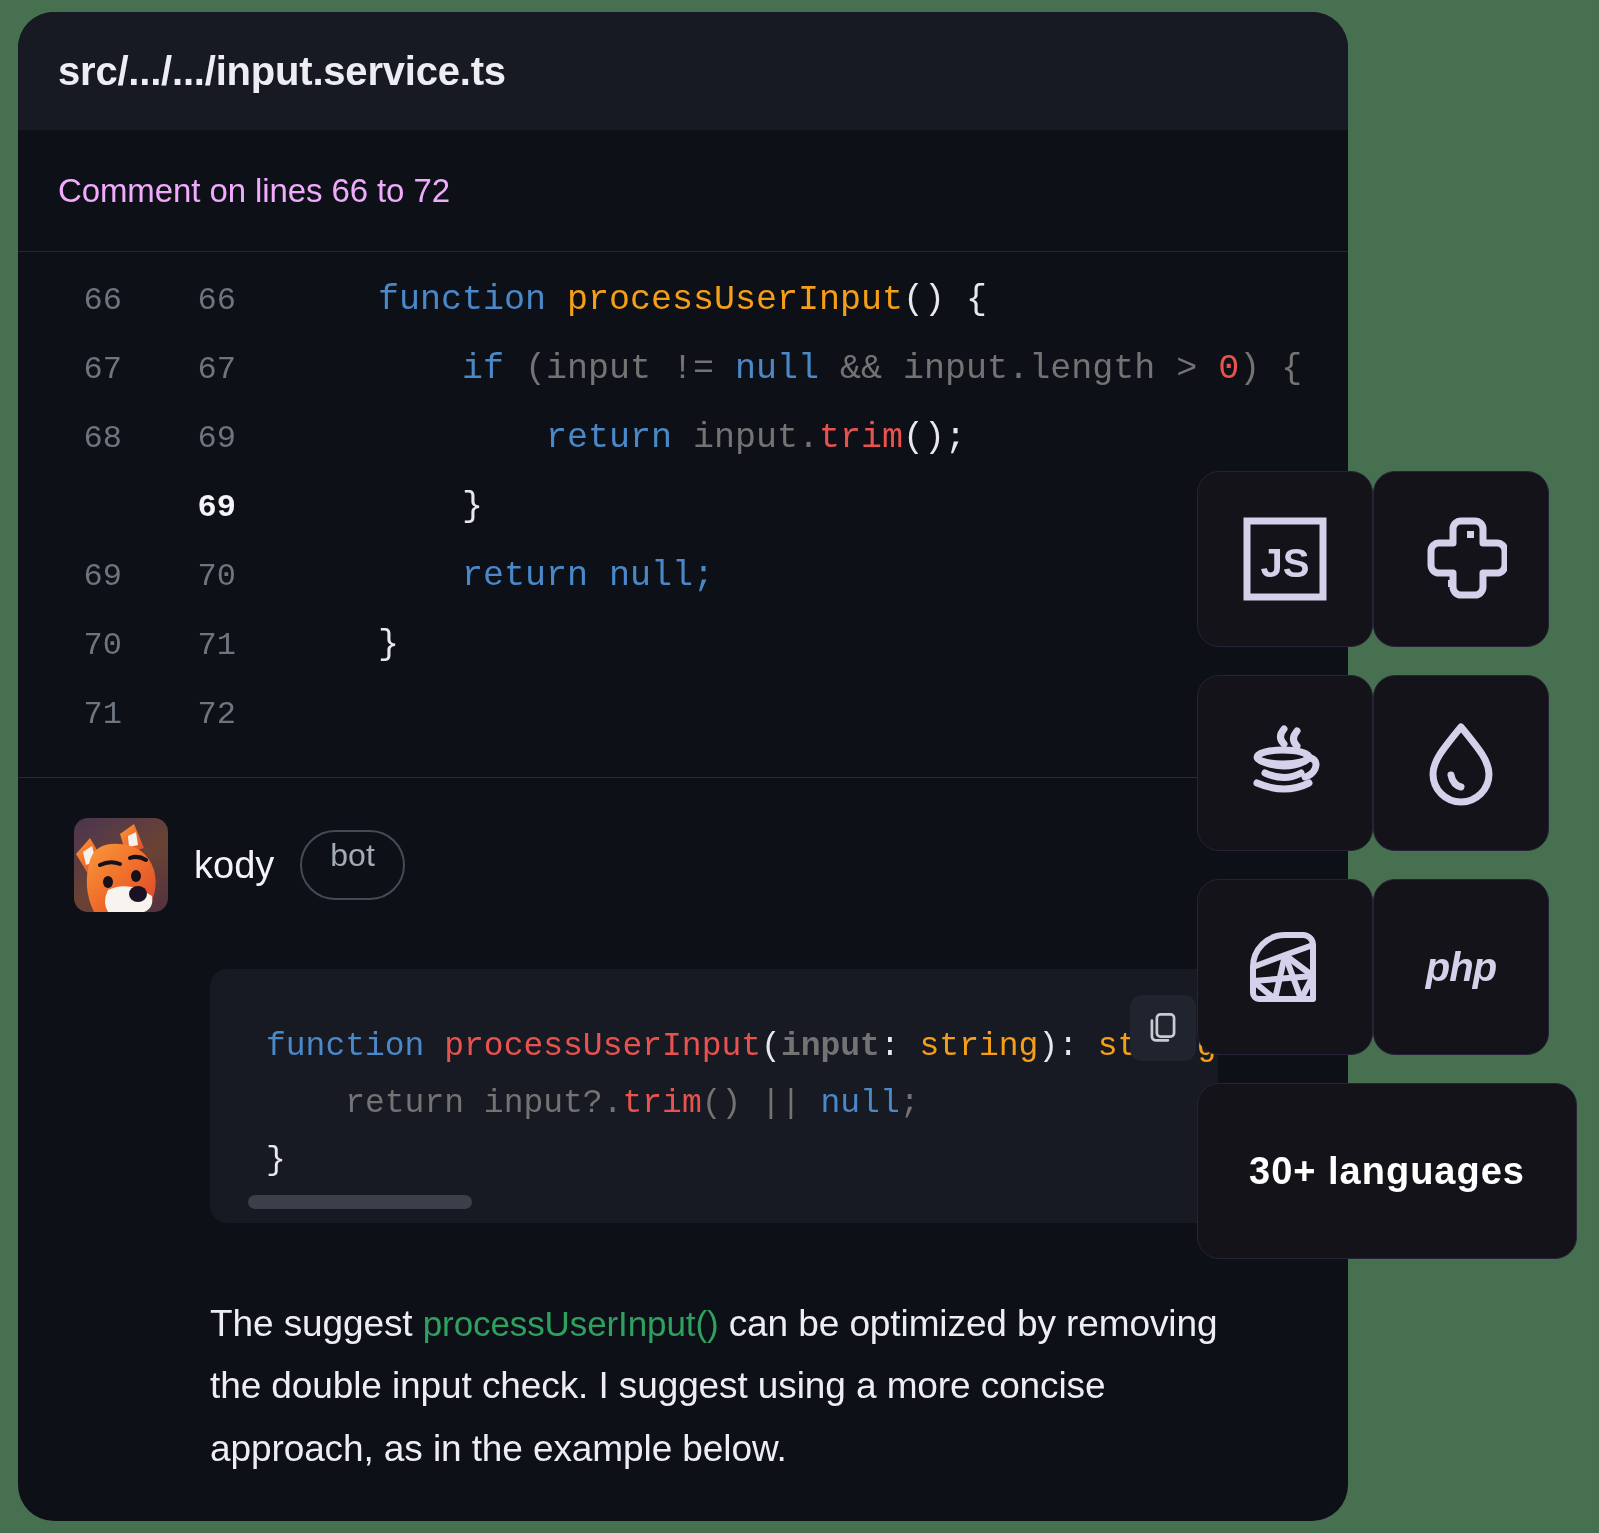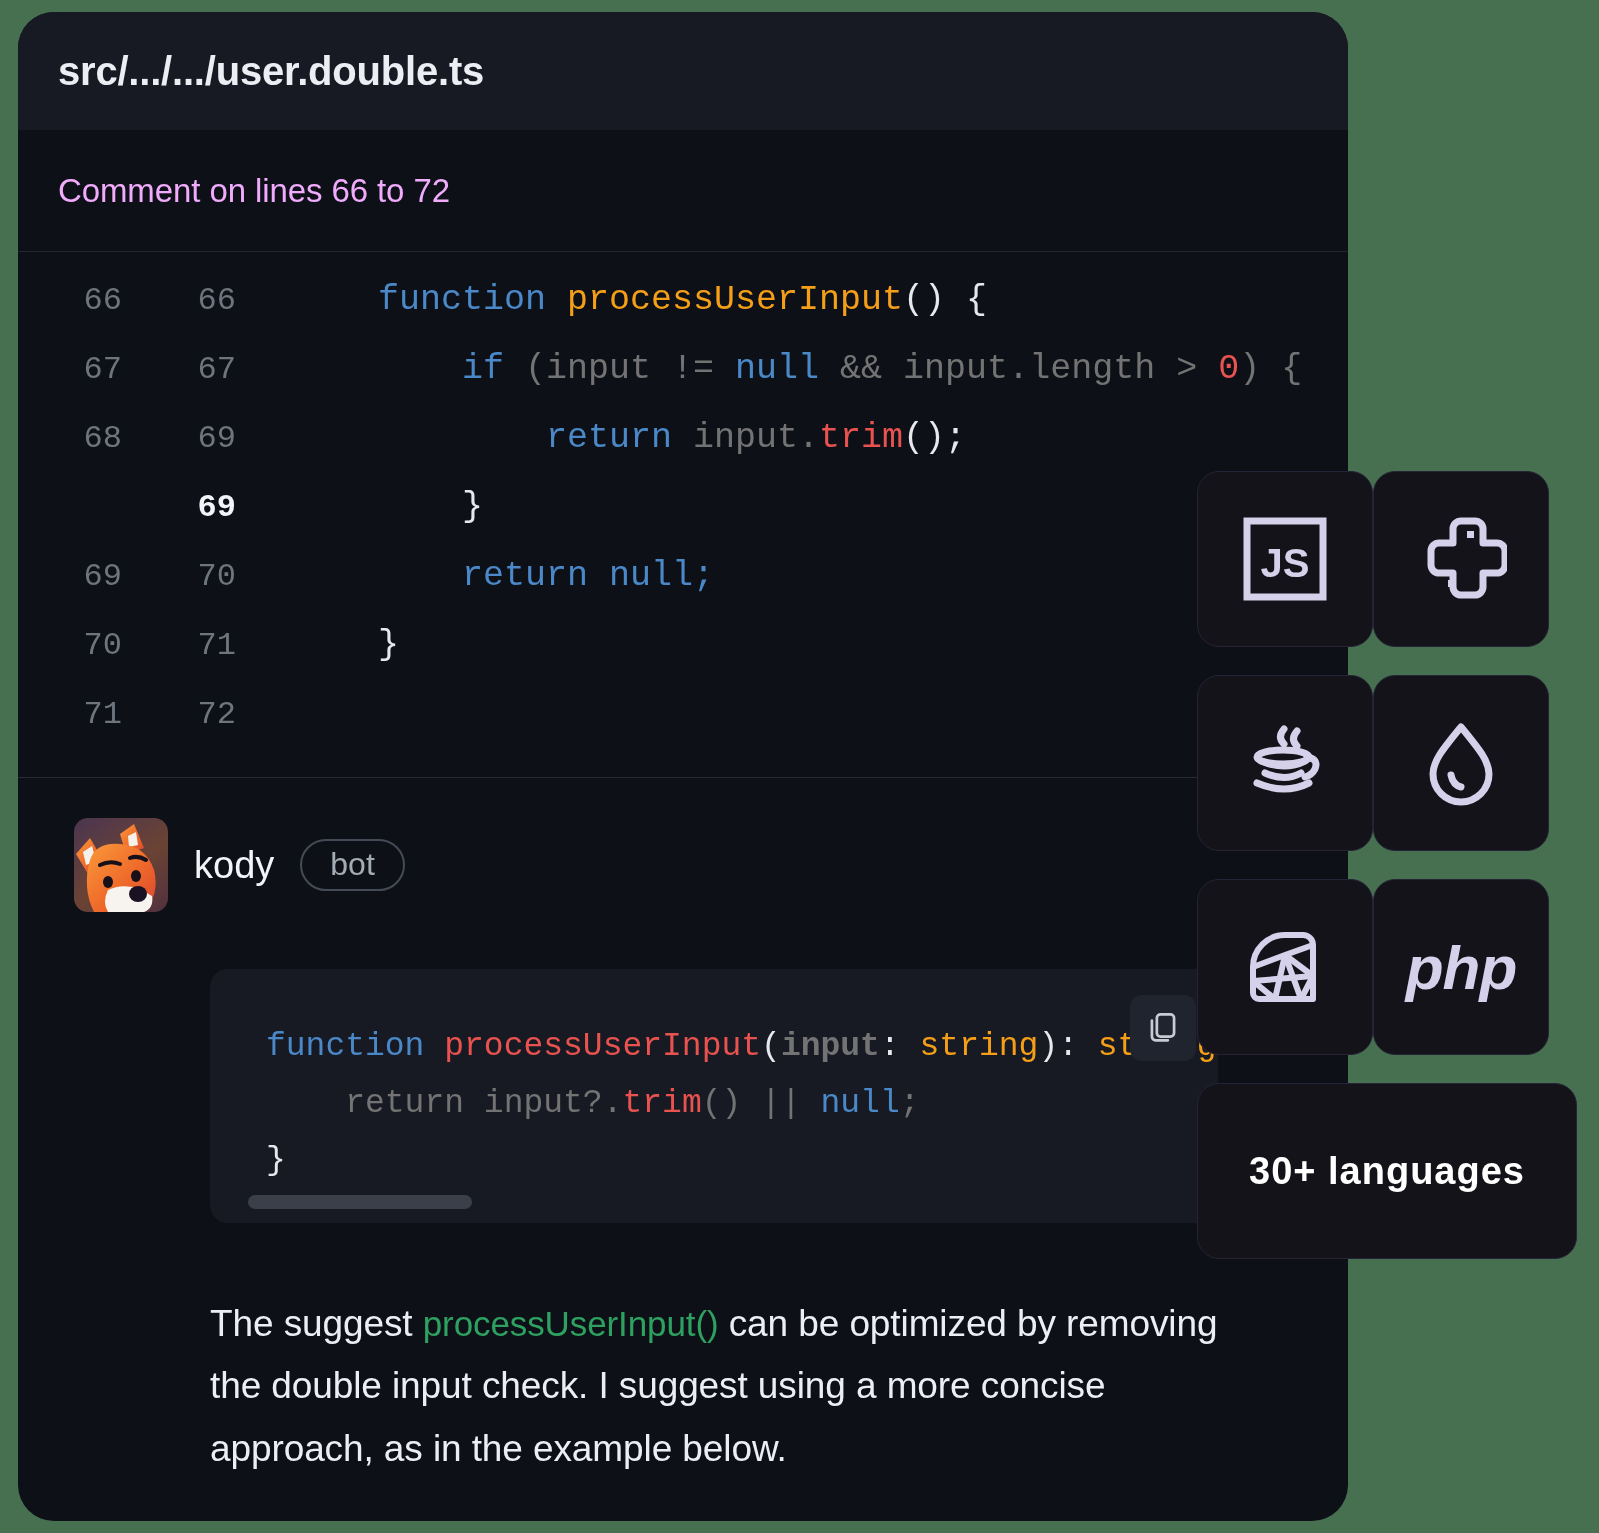--- a/index.html
+++ b/index.html
@@ -133,21 +133,21 @@
   .avatar svg { position: absolute; left: 0; top: 0; }
 
   .author {
     font-size: 38px;
     font-weight: normal;
     color: #f2f4f8;
   }
   .bot-badge {
     border: 2px solid #454b56;
     border-radius: 999px;
-    padding: 7px 28px 9px 28px;
+    padding: 7px 28px 27px 28px;
     font-size: 32px;
     color: #a4abb5;
     line-height: 1;
   }
 
   
   .suggestion {
     margin: 57px 0 0 152px;
     width: 1008px;
     background: #171a23;
@@ -225,21 +225,21 @@
     border-radius: 22px;
     display: flex;
     align-items: center;
     justify-content: center;
   }
   .tile svg { display: block; }
   .tile .php-word {
     font-family: "Liberation Sans", sans-serif;
     font-style: italic;
     font-weight: bold;
-    font-size: 62px;
+    font-size: 40px;
     color: #d6d1ea;
     letter-spacing: -1px;
   }
   .tile-wide {
     width: 380px;
     height: 176px;
     background: #131319;
     border: 1px solid #262336;
     border-radius: 22px;
     display: flex;
@@ -253,21 +253,21 @@
     color: #ffffff;
     letter-spacing: 1px;
   }
 </style>
 </head>
 <body>
 
 <div class="card">
 
   <div class="card-header">
-    <div class="file-path">src/.../.../user.double.ts</div>
+    <div class="file-path">src/.../.../input.service.ts</div>
   </div>
 
   <div class="lines-bar">
     <div class="lines-label">Comment on lines 66 to 72</div>
   </div>
 
   <div class="diff" id="diff-body">
       <div class="diff-row">
         <div class="gutter old">66</div>
         <div class="gutter new">66</div>

